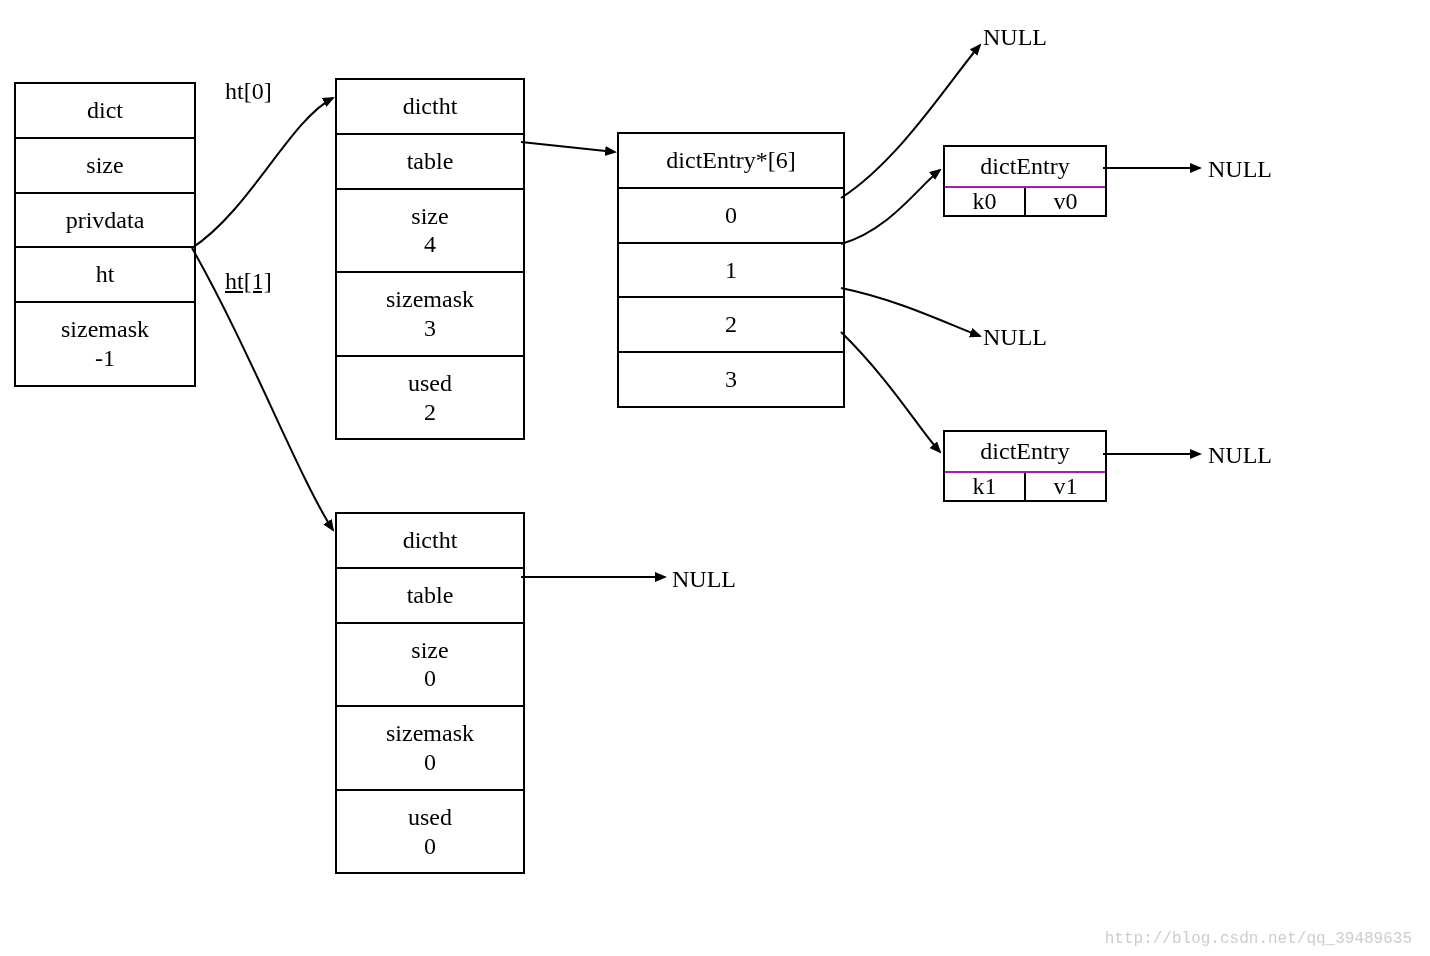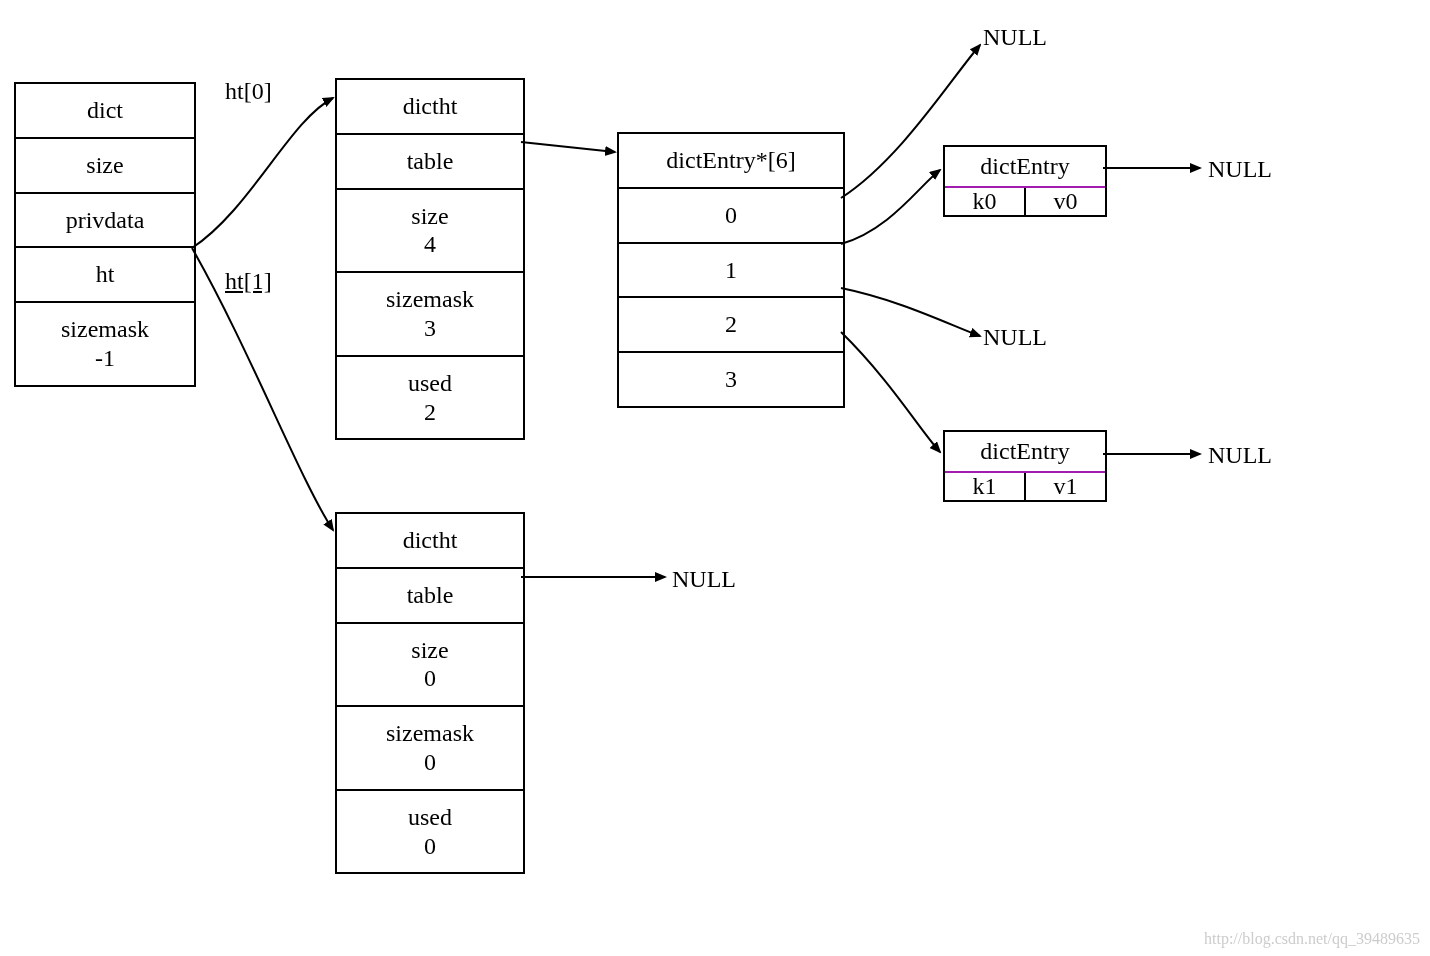--- a/index.html
+++ b/index.html
@@ -27,24 +27,24 @@
     border-top: none;
   }
   .label {
     position: absolute;
     font-size: 24px;
     text-align: right;
   }
   .watermark {
     position: absolute;
     bottom: 8px;
-    right: 10px;
+    right: 18px;
     font-size: 16px;
     color: #ccc;
-    font-family: Liberation Serif, serif;
+    font-family: Liberation Mono, monospace;
     margin-top: 12px;
   }
   svg.arrows {
     position: absolute;
     top: 0;
     left: 0;
     width: 1430px;
     height: 956px;
     pointer-events: none;
   }

